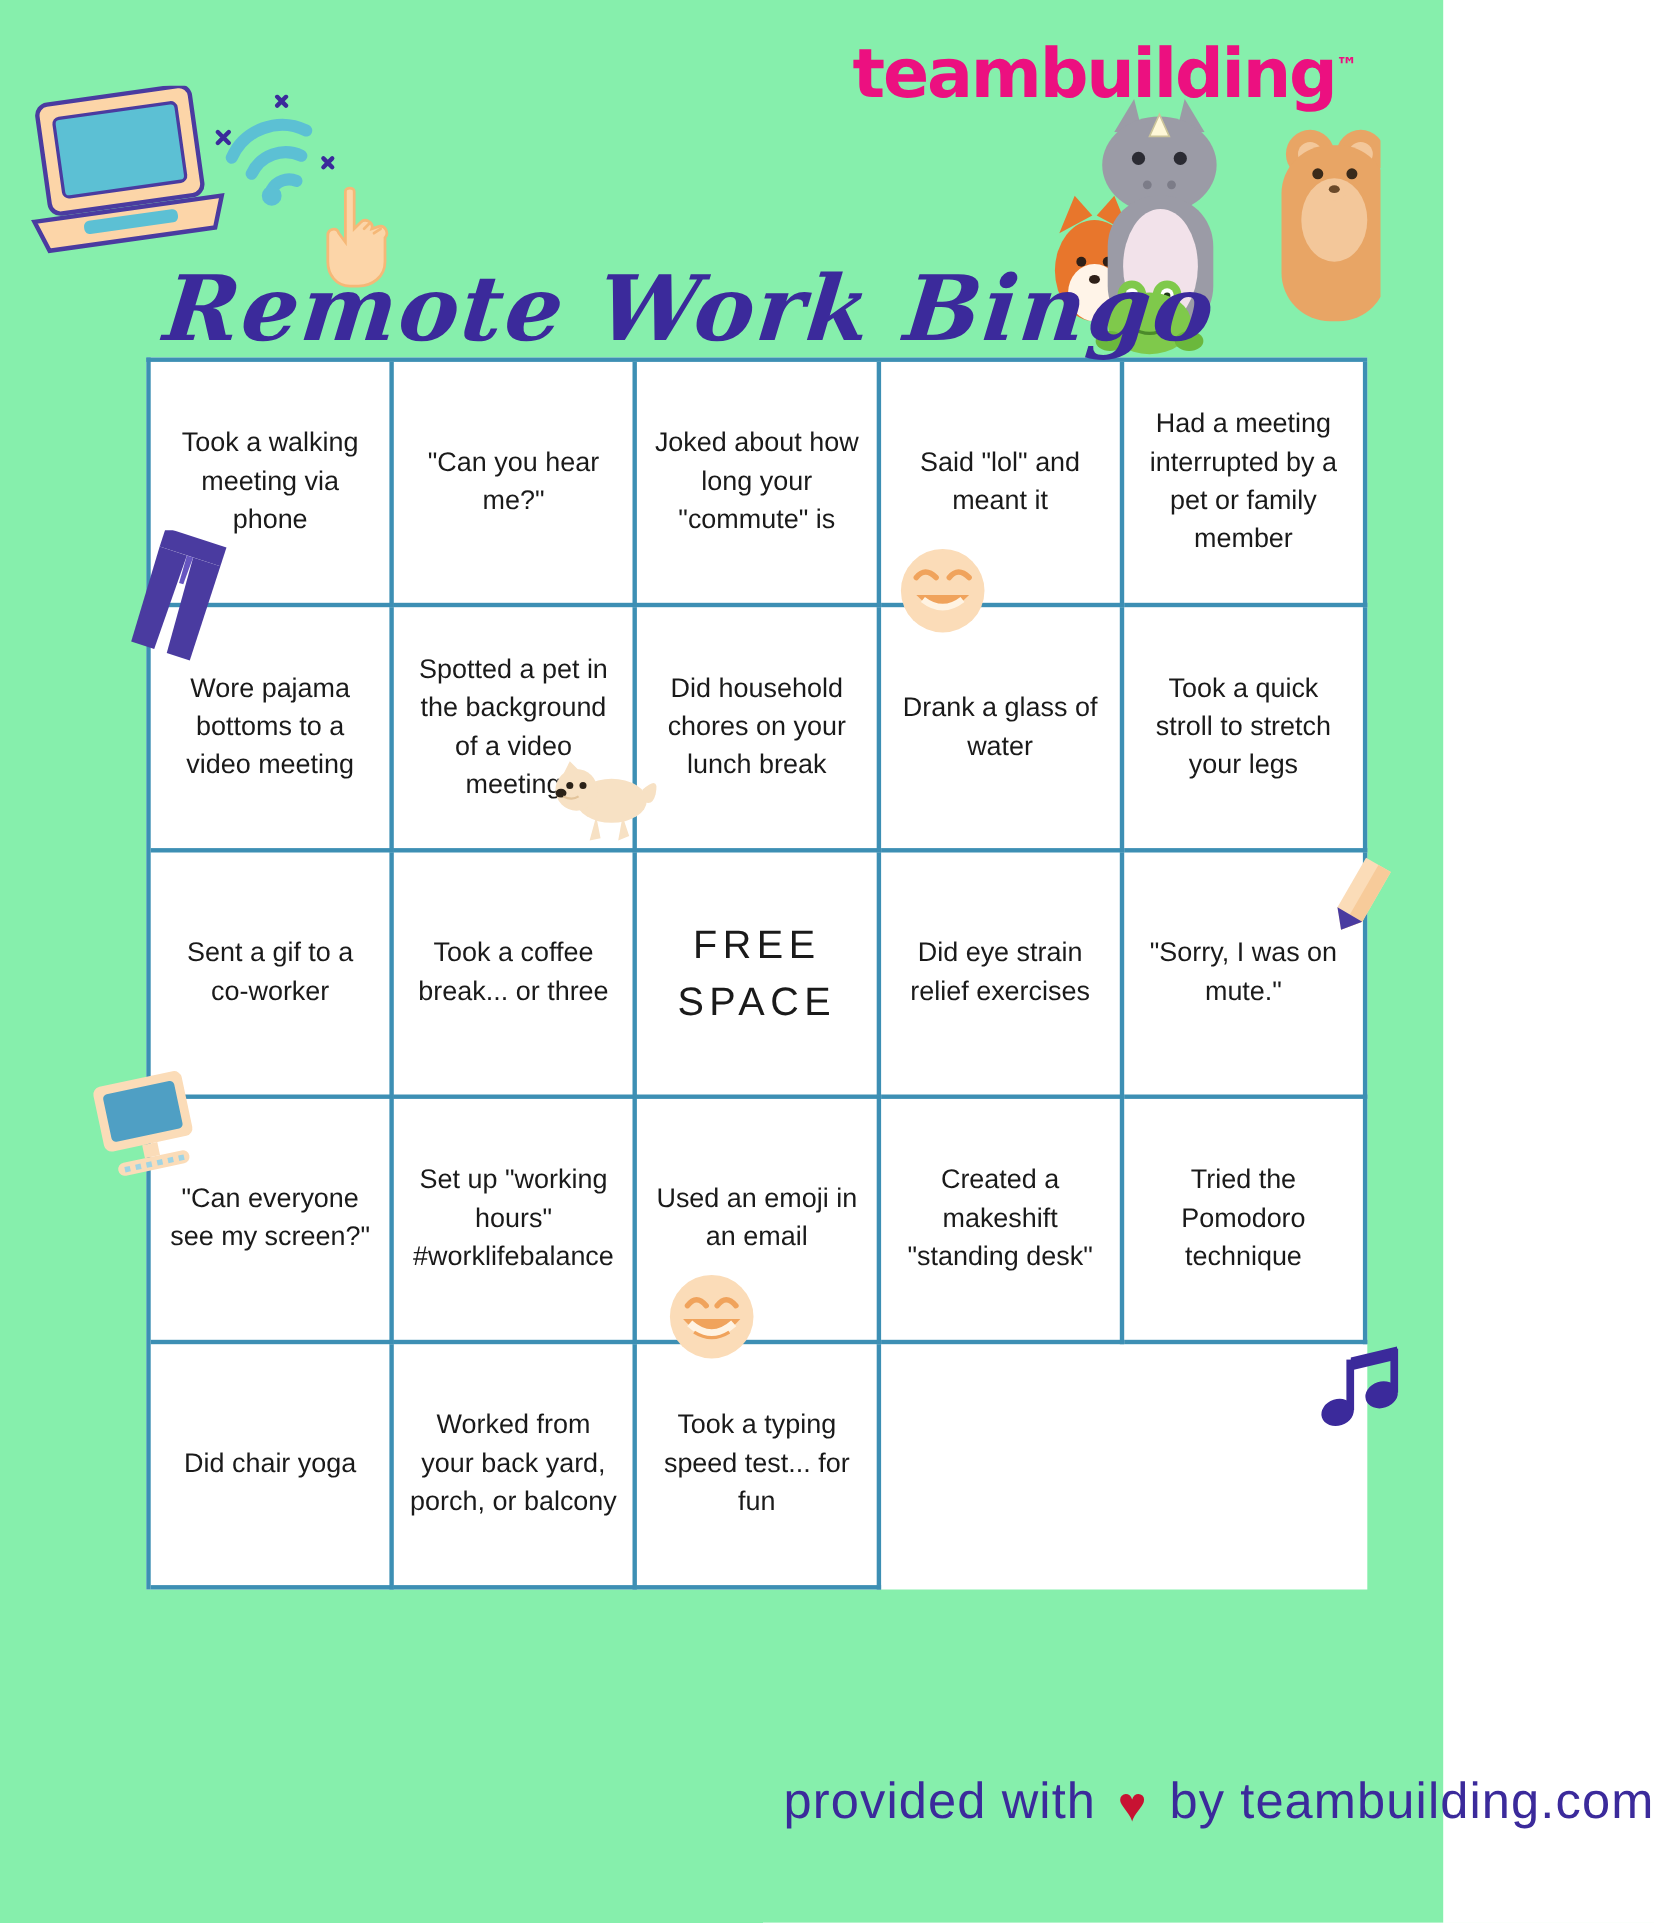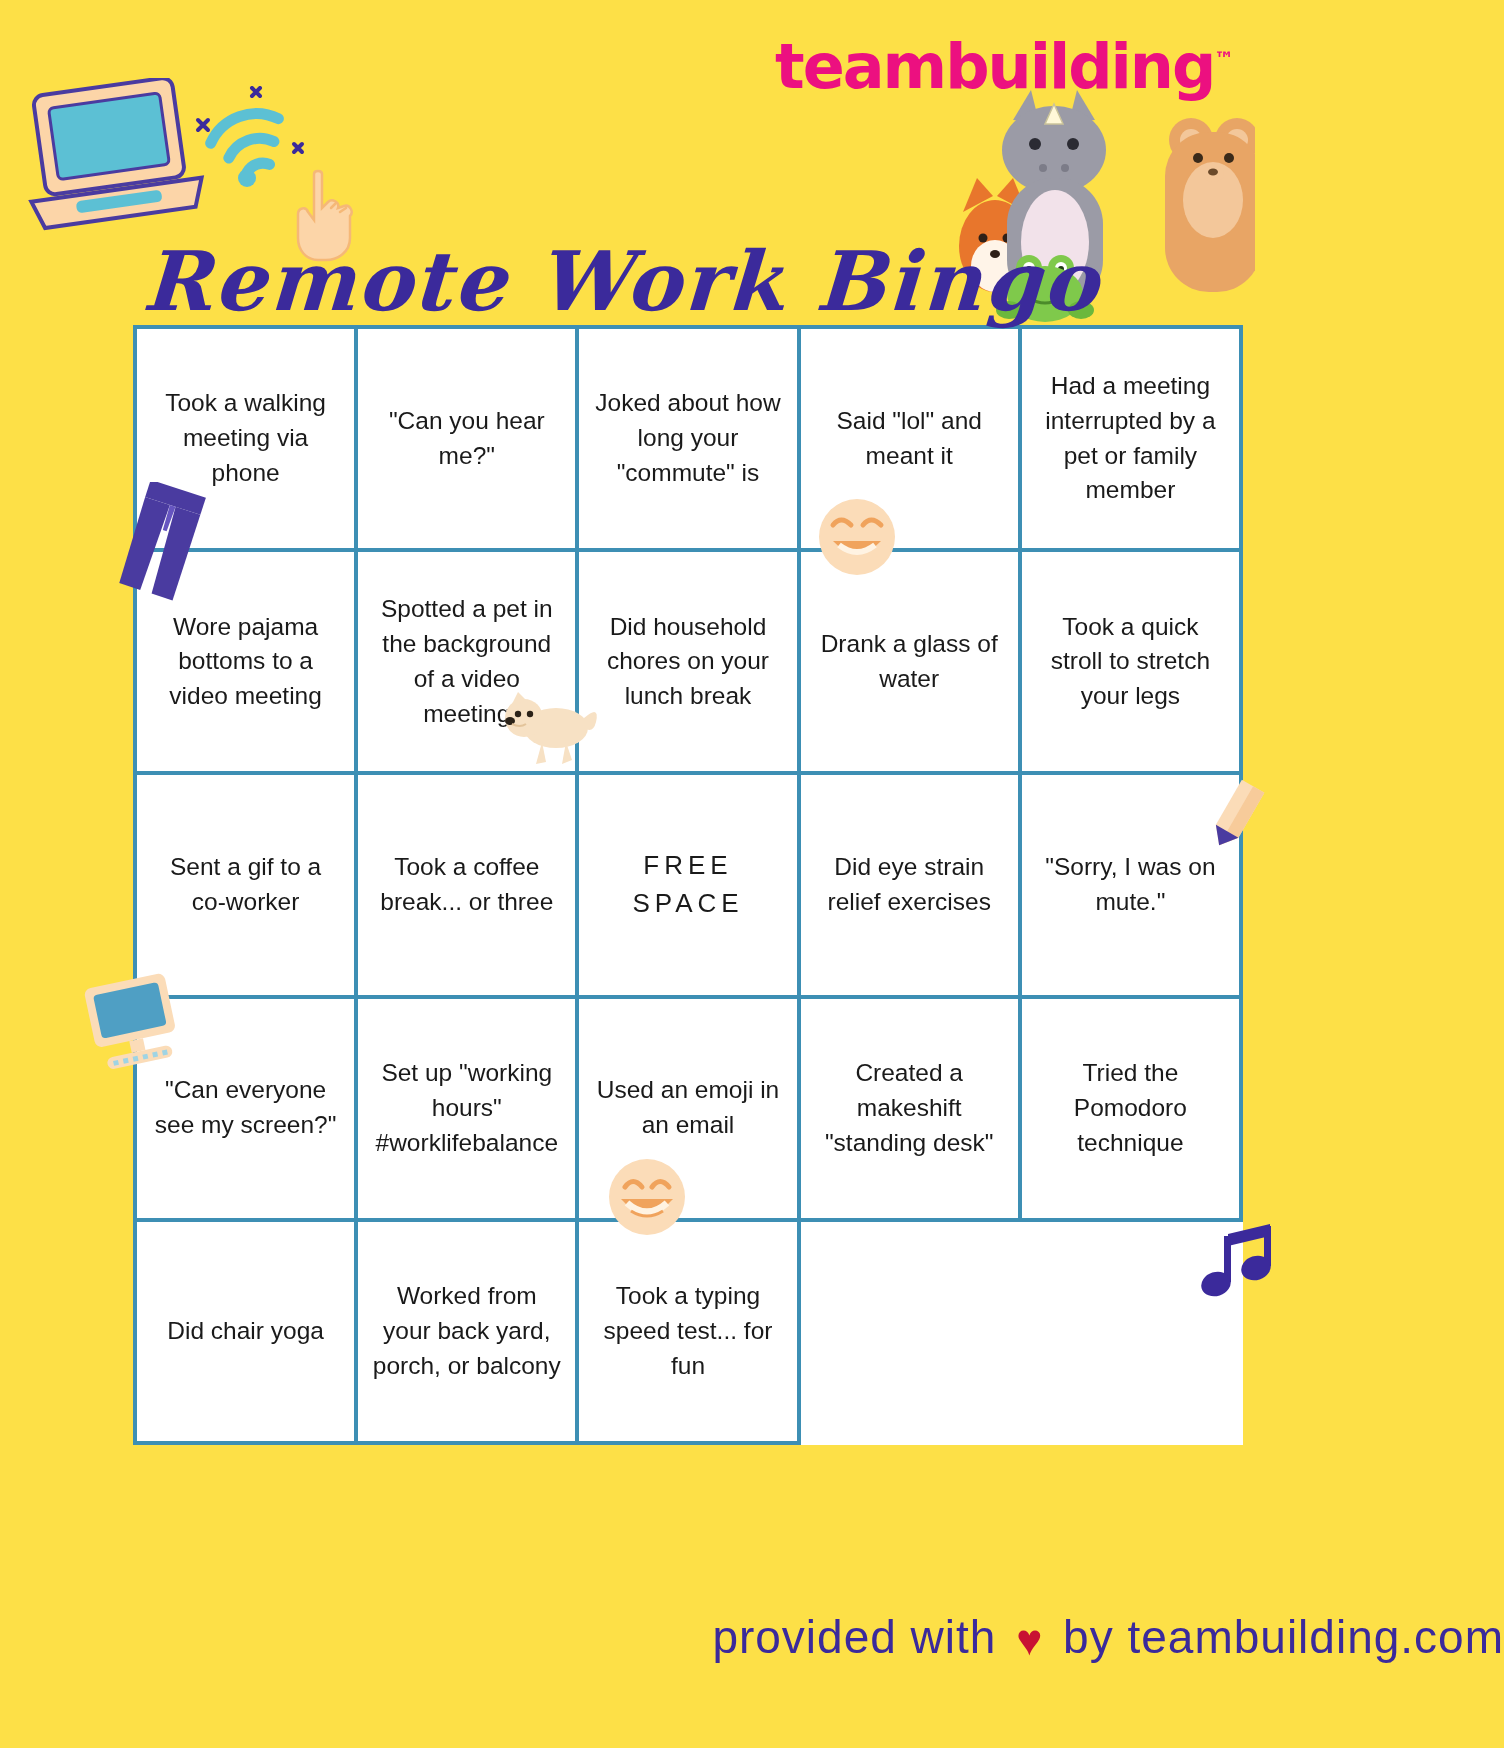--- a/index.html
+++ b/index.html
@@ -8,23 +8,23 @@
   html, body {
     width: 1504px;
     height: 1748px;
     background: #ffffff;
     font-family: "Liberation Sans", sans-serif;
     overflow: hidden;
   }
 
   .page {
     position: relative;
-    width: 1504px;
+    width: 1312px;
     height: 1748px;
-    background: #fde047;
+    background: #86efac;
   }
 
   
   .logo {
     position: absolute;
     top: 36px;
     left: 775px;
     font-family: "DejaVu Sans", sans-serif;
     font-weight: bold;
     font-size: 62px;
@@ -81,21 +81,21 @@
     justify-content: center;
     text-align: center;
     padding: 10px 14px;
     font-family: "Liberation Sans", sans-serif;
     font-size: 24.5px;
     line-height: 1.42;
     color: #1a1a1a;
     background: transparent;
   }
   .cell.free {
-    font-size: 26px;
+    font-size: 36px;
     letter-spacing: 5px;
     line-height: 1.45;
   }
 
   
   .footer {
     position: absolute;
     left: 0;
     top: 1610px;
     width: 1504px;

